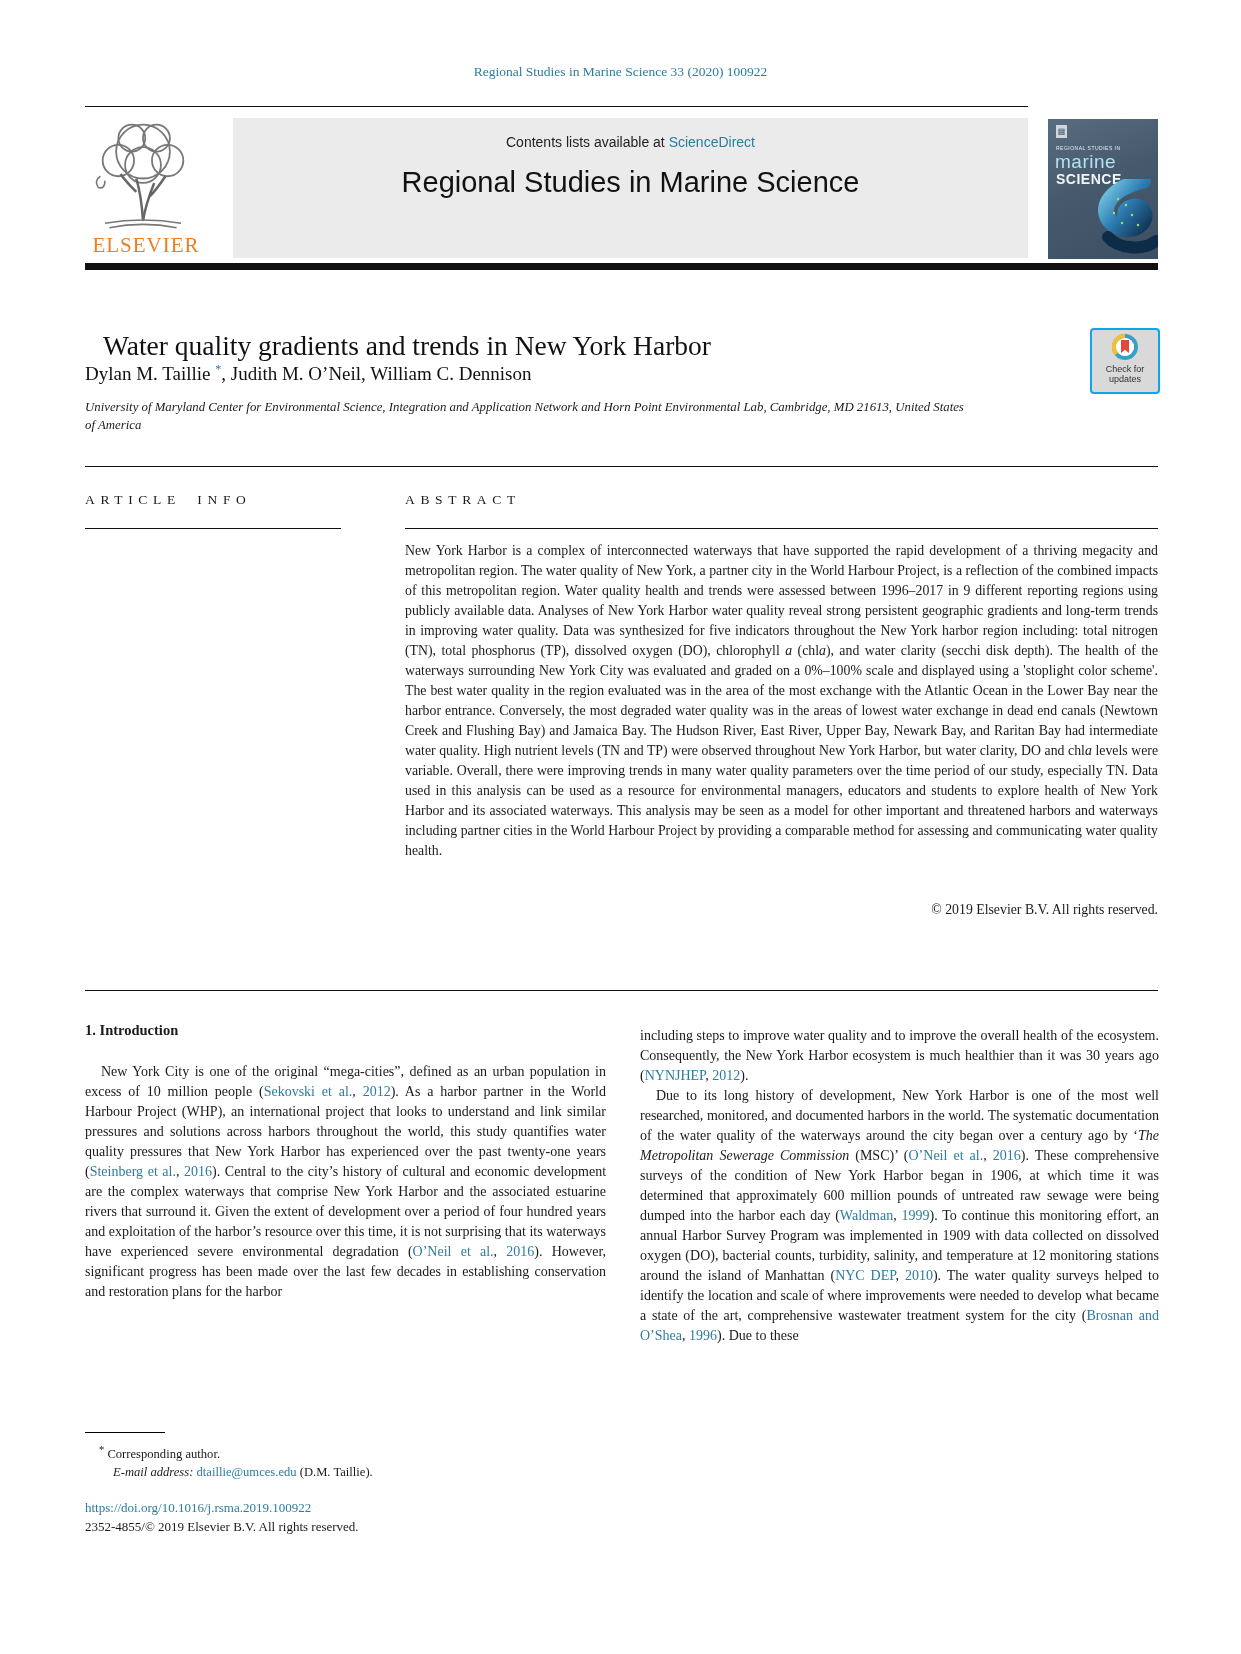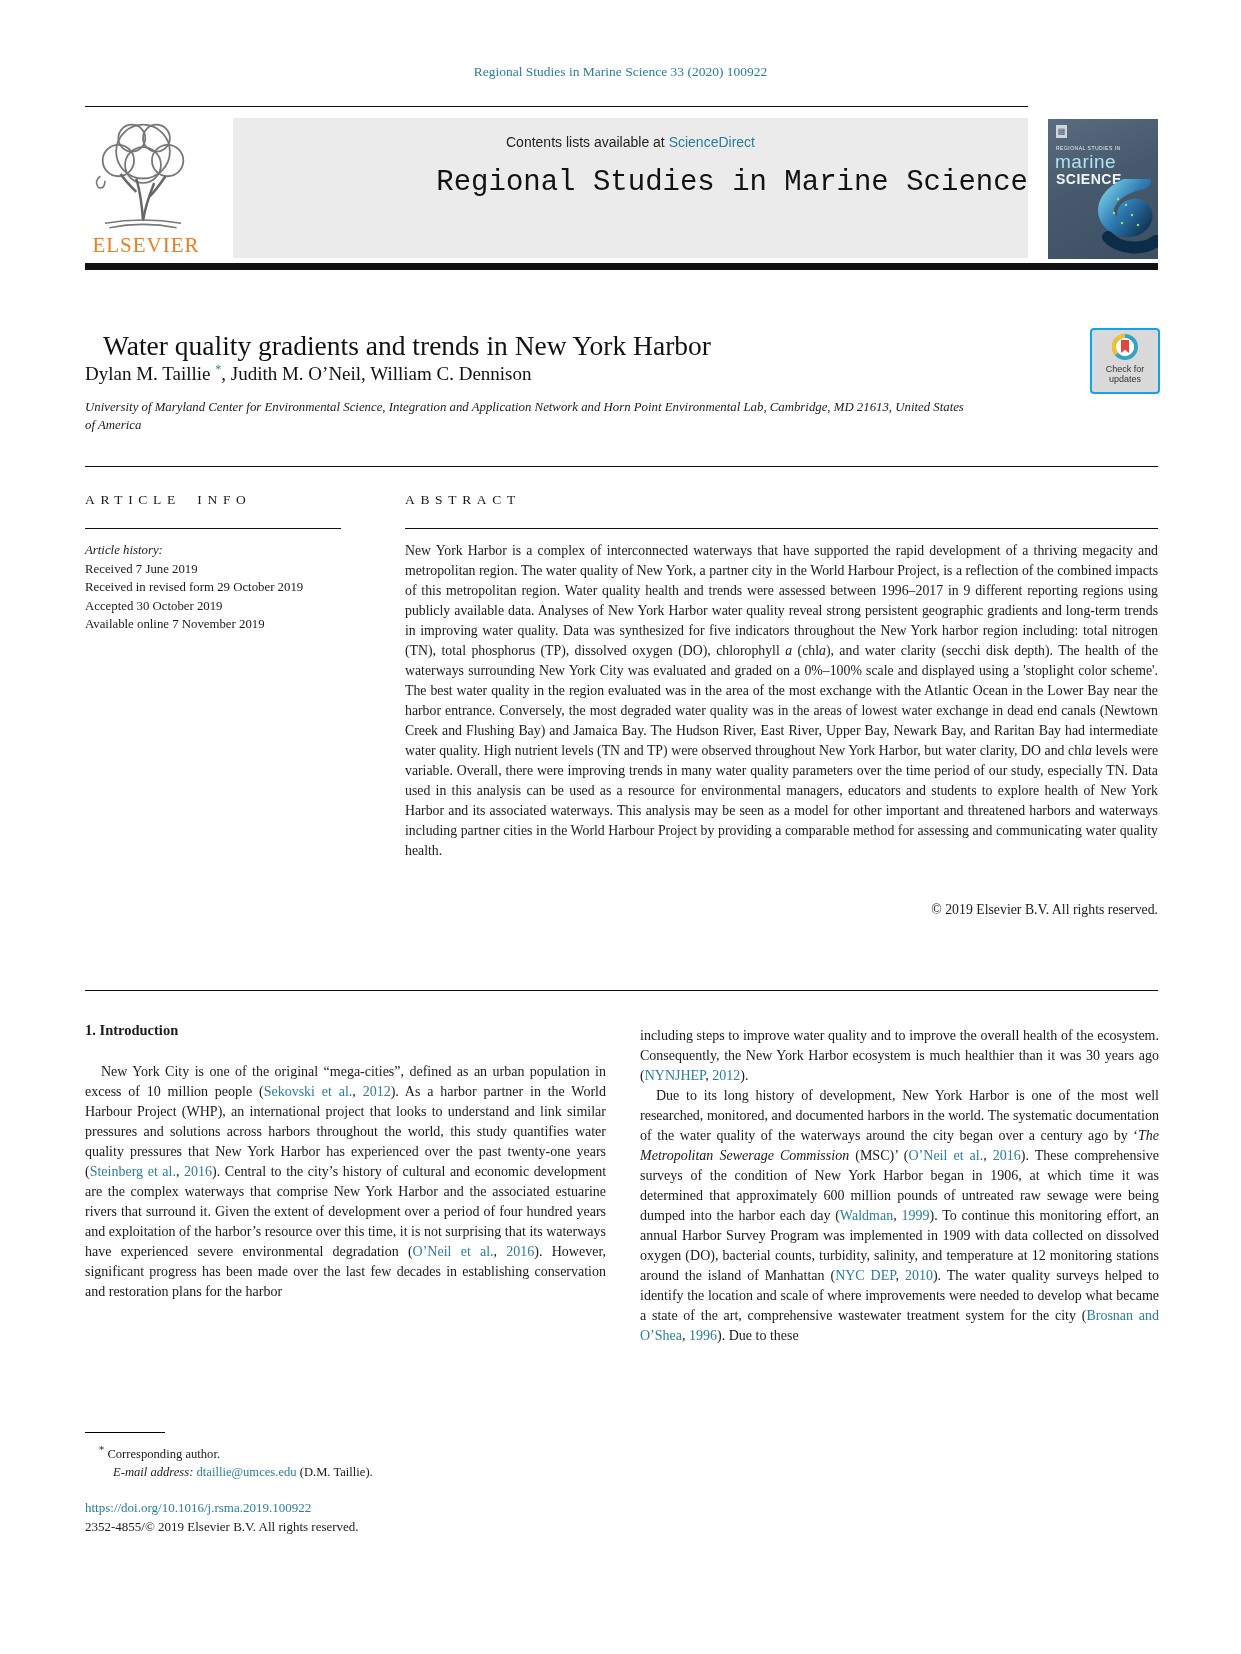--- a/index.html
+++ b/index.html
@@ -13,22 +13,22 @@
                font-size:13.5px;color:#2a7d9e;}
 
   
   .logo-box{position:absolute;left:85px;top:116px;width:122px;height:142px;}
   .logo-tree{position:absolute;left:2px;top:2px;width:112px;height:112px;}
   .elsevier-word{position:absolute;left:0;bottom:0;width:122px;text-align:center;
                  font-size:21px;letter-spacing:1px;color:#ef7d22;font-family:"Liberation Serif",serif;}
   .graybox{position:absolute;left:233px;top:118px;width:795px;height:140px;background:#ebebeb;}
   .contents-line{position:absolute;left:0;top:16px;width:100%;text-align:center;
                  font-size:14px;font-family:"Liberation Sans",sans-serif;color:#222;}
-  .journal-name{position:absolute;left:0;top:48px;width:100%;text-align:right;
-                font-size:29px;color:#121212;font-family:Liberation Mono, monospace;}
+  .journal-name{position:absolute;left:0;top:48px;width:100%;text-align:center;
+                font-size:29px;color:#121212;font-family:Liberation Sans, sans-serif;}
   .homepage-line{position:absolute;left:0;bottom:14px;width:100%;text-align:center;
                  font-size:14px;font-family:"Liberation Sans",sans-serif;color:#222;}
   .cover{position:absolute;left:1048px;top:119px;width:110px;height:140px;
          background:linear-gradient(155deg,#5a6d80 0%,#47596d 45%,#3c4f63 100%);overflow:hidden;}
   .cover-mark{position:absolute;left:8px;top:6px;width:11px;height:13px;background:#cfd6dc;
               font-size:8px;line-height:13px;text-align:center;color:#47596d;font-family:"Liberation Sans",sans-serif;}
   .cover-small{position:absolute;left:8px;top:26px;font-size:5px;letter-spacing:.5px;color:#e8eef2;
                font-family:"Liberation Sans",sans-serif;}
   .cover-marine{position:absolute;left:7px;top:32px;font-size:19px;color:#aee3ef;
                 font-family:"Liberation Sans",sans-serif;font-weight:400;letter-spacing:.5px;}
@@ -151,27 +151,20 @@
       <circle cx="13" cy="13" r="9" fill="#fff"></circle>
       <path d="M9 6 h8 v13 l-4 -3.2 l-4 3.2 z" fill="#e3473a"></path>
     </svg>
     <div class="crossmark-label">Check for updates</div>
   </div>
 
   <div class="rule-thin" style="left:85px;top:466px;width:1073px;"></div>
 
   <div class="sec-heading" style="left:85px;top:492px;">ARTICLE INFO</div>
   <div class="rule-thin" style="left:85px;top:528px;width:256px;"></div>
-  <div class="info-history">
-    <div class="hist-label">Article history:</div>
-    <div>Received 7 June 2019</div>
-    <div>Received in revised form 29 October 2019</div>
-    <div>Accepted 30 October 2019</div>
-    <div>Available online 7 November 2019</div>
-  </div>
 
   <div class="sec-heading" style="left:405px;top:492px;">ABSTRACT</div>
   <div class="rule-thin" style="left:405px;top:528px;width:753px;"></div>
   <div class="abstract-body"><span>New York Harbor is a complex of interconnected waterways that have supported the rapid development of a thriving megacity and metropolitan region. The water quality of New York, a partner city in the World Harbour Project, is a reflection of the combined impacts of this metropolitan region. Water quality health and trends were assessed between 1996–2017 in 9 different reporting regions using publicly available data. Analyses of New York Harbor water quality reveal strong persistent geographic gradients and long-term trends in improving water quality. Data was synthesized for five indicators throughout the New York harbor region including: total nitrogen (TN), total phosphorus (TP), dissolved oxygen (DO), chlorophyll </span><em>a</em><span> (chl</span><em>a</em><span>), and water clarity (secchi disk depth). The health of the waterways surrounding New York City was evaluated and graded on a 0%–100% scale and displayed using a 'stoplight color scheme'. The best water quality in the region evaluated was in the area of the most exchange with the Atlantic Ocean in the Lower Bay near the harbor entrance. Conversely, the most degraded water quality was in the areas of lowest water exchange in dead end canals (Newtown Creek and Flushing Bay) and Jamaica Bay. The Hudson River, East River, Upper Bay, Newark Bay, and Raritan Bay had intermediate water quality. High nutrient levels (TN and TP) were observed throughout New York Harbor, but water clarity, DO and chl</span><em>a</em><span> levels were variable. Overall, there were improving trends in many water quality parameters over the time period of our study, especially TN. Data used in this analysis can be used as a resource for environmental managers, educators and students to explore health of New York Harbor and its associated waterways. This analysis may be seen as a model for other important and threatened harbors and waterways including partner cities in the World Harbour Project by providing a comparable method for assessing and communicating water quality health.</span></div>
   <div class="abstract-copy">© 2019 Elsevier B.V. All rights reserved.</div>
 
   <div class="rule-thin" style="left:85px;top:990px;width:1073px;"></div>
 
   <div class="intro-heading">1. Introduction</div>
 

